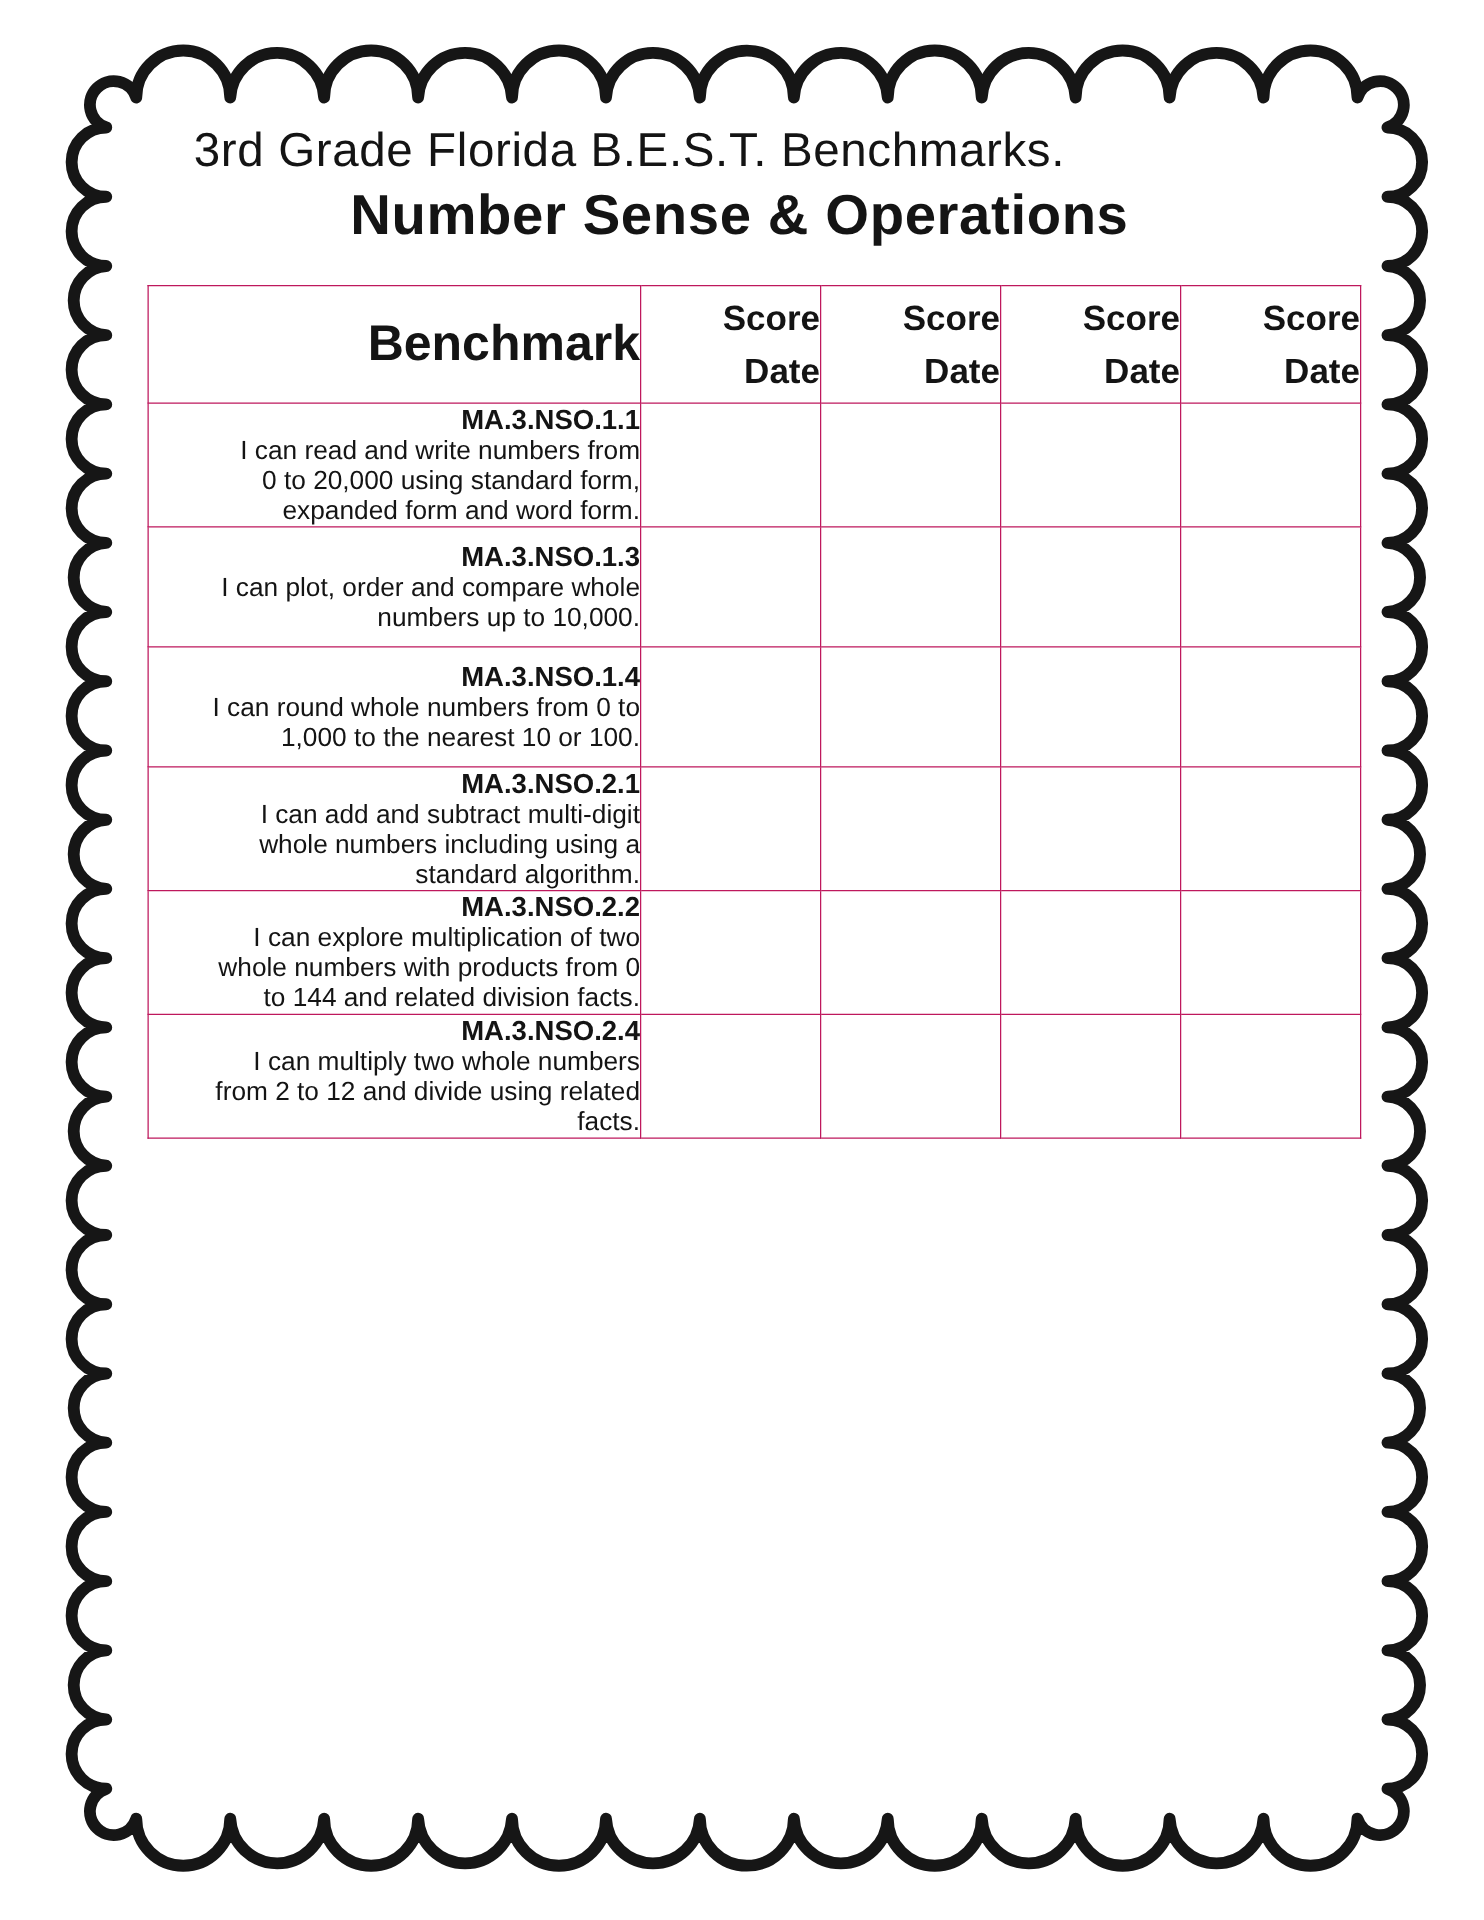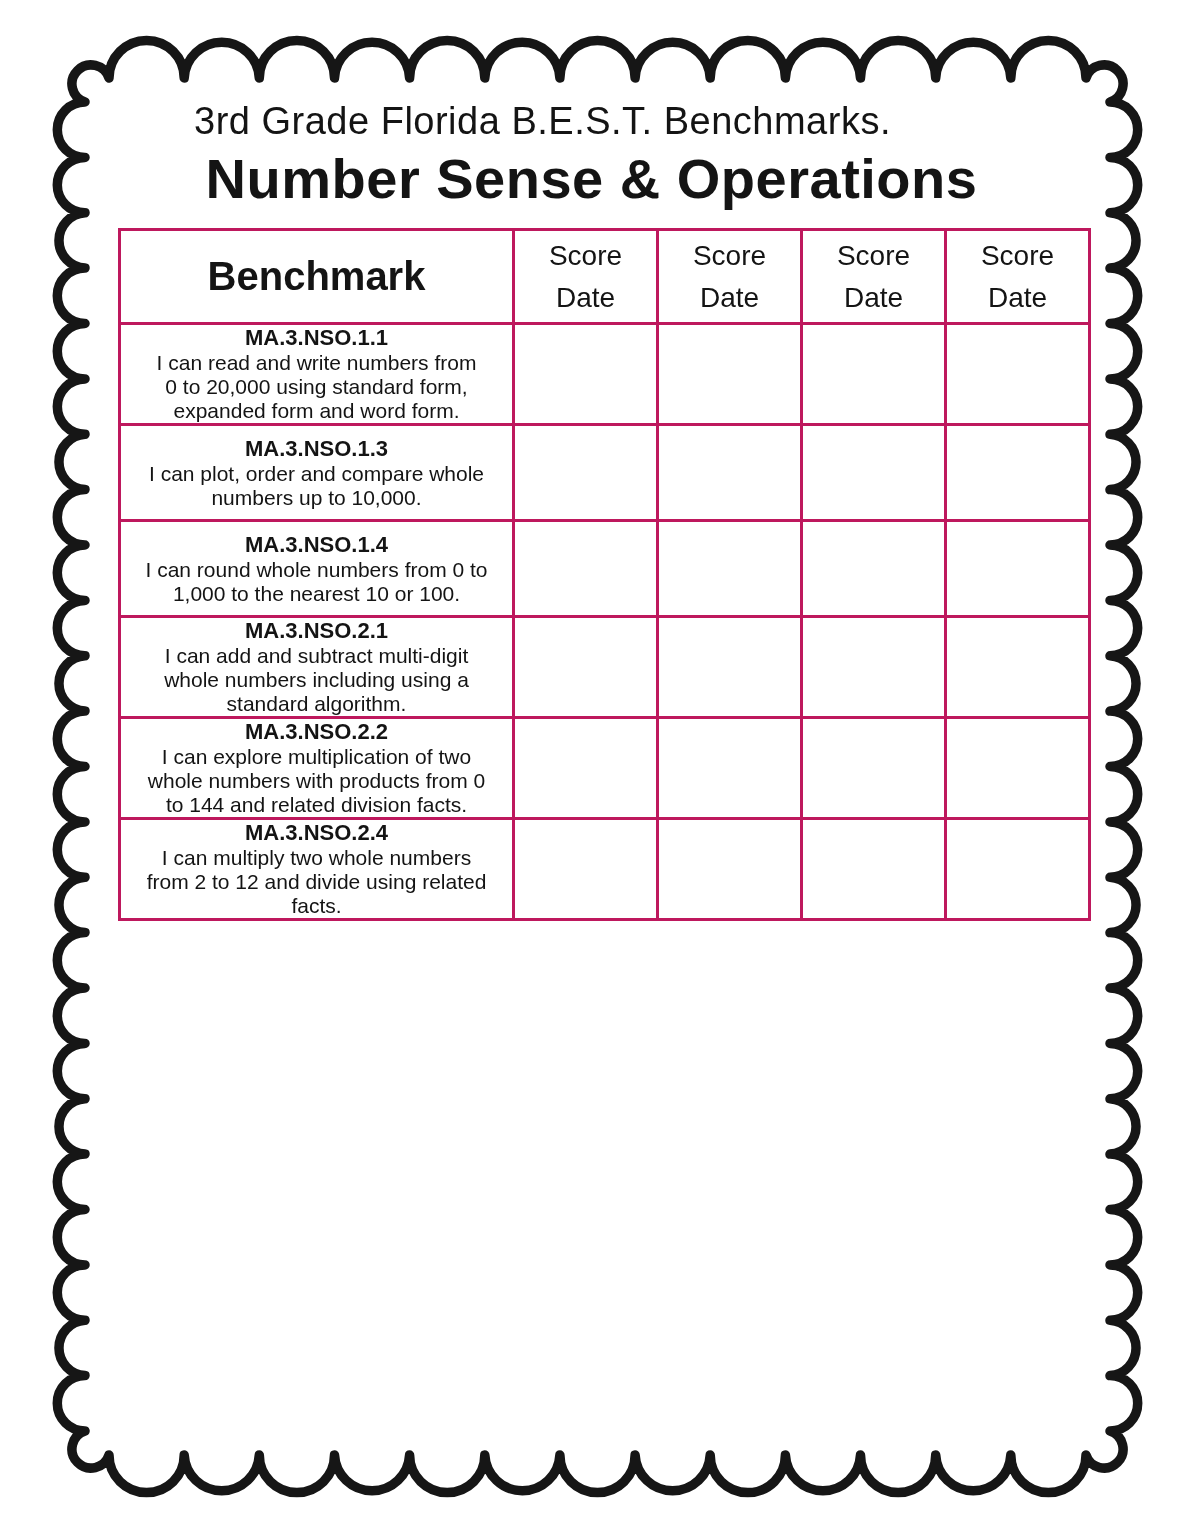--- a/index.html
+++ b/index.html
@@ -9,36 +9,36 @@
     font-family:"Liberation Sans",sans-serif;
     color:#141414;
     position:relative;
     overflow:hidden;
   }
   .page{position:absolute;inset:0;}
   .frame{position:absolute;top:0;left:0;width:1187px;height:1536px;}
   .frame path{fill:none;stroke:#161616;stroke-width:9.5;stroke-linejoin:round;stroke-linecap:round;}
   .subtitle{
     position:absolute;top:100px;left:0;width:1007px;
-    text-align:center;font-size:38px;font-weight:400;letter-spacing:0.5px;padding-left:39px;
+    text-align:center;font-size:38px;font-weight:400;letter-spacing:0.5px;
   }
   .title{
     position:absolute;top:146px;left:0;width:1183px;margin:0;
-    text-align:center;font-size:56px;font-weight:700;letter-spacing:0.5px;
+    text-align:center;font-size:45px;font-weight:700;letter-spacing:0.5px;
   }
   table.grid{
     position:absolute;top:228px;left:118px;width:970px;
     border-collapse:collapse;table-layout:fixed;
   }
-  table.grid th, table.grid td{border:3px solid #be185d;padding:0;}
+  table.grid th, table.grid td{border:1px solid #be185d;padding:0;text-align:right;}
   thead tr{height:94px;}
   tbody tr{height:96px;margin-top:38px;}
   .bench-h{font-size:40px;font-weight:700;text-align:center;vertical-align:middle;}
   .score-h{
-    font-size:28px;font-weight:400;text-align:center;vertical-align:middle;
+    font-size:28px;font-weight:700;text-align:center;vertical-align:middle;
     line-height:42px;white-space:pre-line;
   }
   .bench-cell{text-align:center;vertical-align:middle;padding:1px 4px;}
   .code{font-weight:700;font-size:22px;line-height:26px;}
   .desc{font-size:21px;line-height:24px;white-space:pre-line;}
   .score-cell{background:#ffffff;}
   .notes{
     position:absolute;top:1132px;left:118px;width:970px;
     text-align:center;font-size:23px;font-weight:700;
   }

